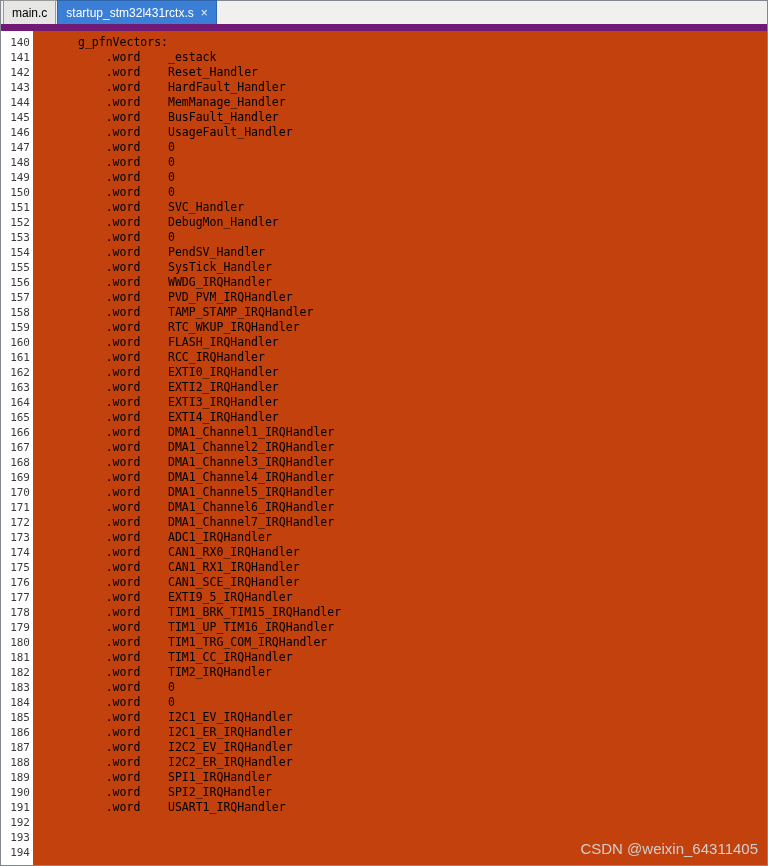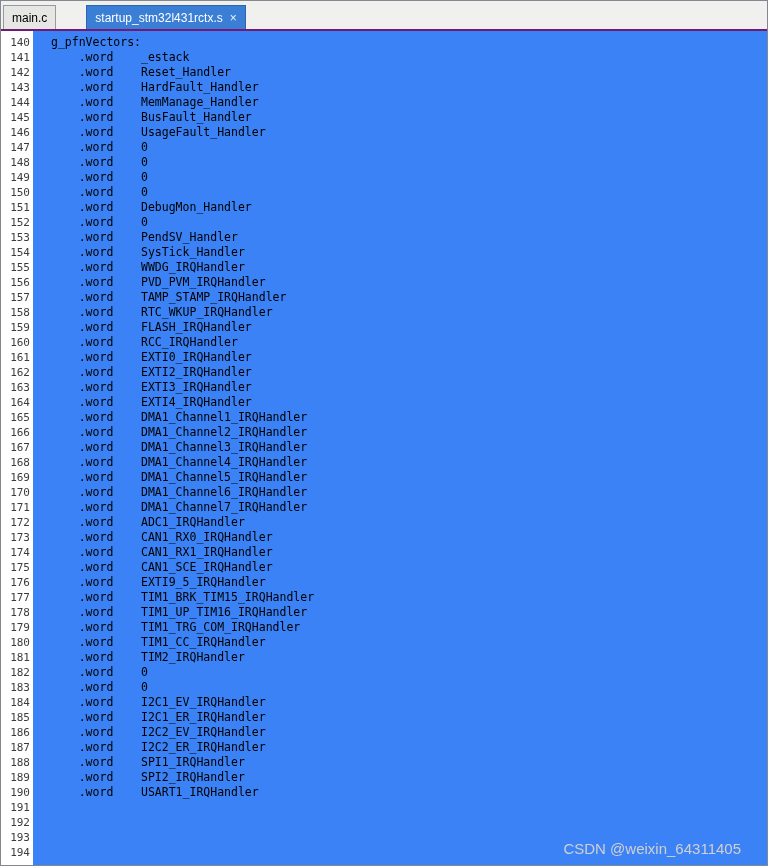--- a/index.html
+++ b/index.html
@@ -21,27 +21,26 @@
     border: 1px solid #828790;
     background: #ffffff;
     display: flex;
     flex-direction: column;
     position: relative;
   }
   
   .tab-bar {
     height: 30px;
     background: #f0f0ef;
-    border-bottom: 2px solid #701a75;
+    border-bottom: 7px solid #701a75;
     display: flex;
     align-items: flex-end;
     padding-left: 2px;
     box-sizing: border-box;
     flex: 0 0 auto;
-    gap: 29px;
   }
   .tab {
     height: 24px;
     display: flex;
     align-items: center;
     padding: 0 8px;
     font-family: "Liberation Sans", sans-serif;
     font-size: 12px;
     color: #000000;
     border: 1px solid #9a9a9a;
@@ -64,22 +63,23 @@
     opacity: 0.9;
   }
   .tab.active .tab-close {
     color: #ffffff;
   }
   
   .code-area {
     flex: 1 1 auto;
     display: flex;
     overflow: hidden;
-    background: #3b82f6;
+    background: #c2410c;
     position: relative;
+    gap: 27px;
   }
   .gutter {
     width: 32px;
     flex: 0 0 32px;
     background: #ffffff;
     text-align: right;
     padding-top: 4px;
     box-sizing: border-box;
     user-select: none;
   }
@@ -103,21 +103,21 @@
     font-family: "DejaVu Sans Mono", monospace;
     font-size: 11.5px;
     line-height: 15px;
     height: 15px;
     color: #000000;
     white-space: pre;
     margin-left: 12px;
   }
   .watermark {
     position: absolute;
-    right: 26px;
+    right: 9px;
     bottom: 8px;
     font-family: "Liberation Sans", sans-serif;
     font-size: 15px;
     color: #d0d0d0;
     user-select: none;
     white-space: nowrap;
   }
 </style>
 </head>
 <body>
@@ -197,20 +197,21 @@
         <div class="cl">    .word    _estack</div>
         <div class="cl">    .word    Reset_Handler</div>
         <div class="cl">    .word    HardFault_Handler</div>
         <div class="cl">    .word    MemManage_Handler</div>
         <div class="cl">    .word    BusFault_Handler</div>
         <div class="cl">    .word    UsageFault_Handler</div>
         <div class="cl">    .word    0</div>
         <div class="cl">    .word    0</div>
         <div class="cl">    .word    0</div>
         <div class="cl">    .word    0</div>
+        <div class="cl">    .word    SVC_Handler</div>
         <div class="cl">    .word    DebugMon_Handler</div>
         <div class="cl">    .word    0</div>
         <div class="cl">    .word    PendSV_Handler</div>
         <div class="cl">    .word    SysTick_Handler</div>
         <div class="cl">    .word    WWDG_IRQHandler</div>
         <div class="cl">    .word    PVD_PVM_IRQHandler</div>
         <div class="cl">    .word    TAMP_STAMP_IRQHandler</div>
         <div class="cl">    .word    RTC_WKUP_IRQHandler</div>
         <div class="cl">    .word    FLASH_IRQHandler</div>
         <div class="cl">    .word    RCC_IRQHandler</div>

